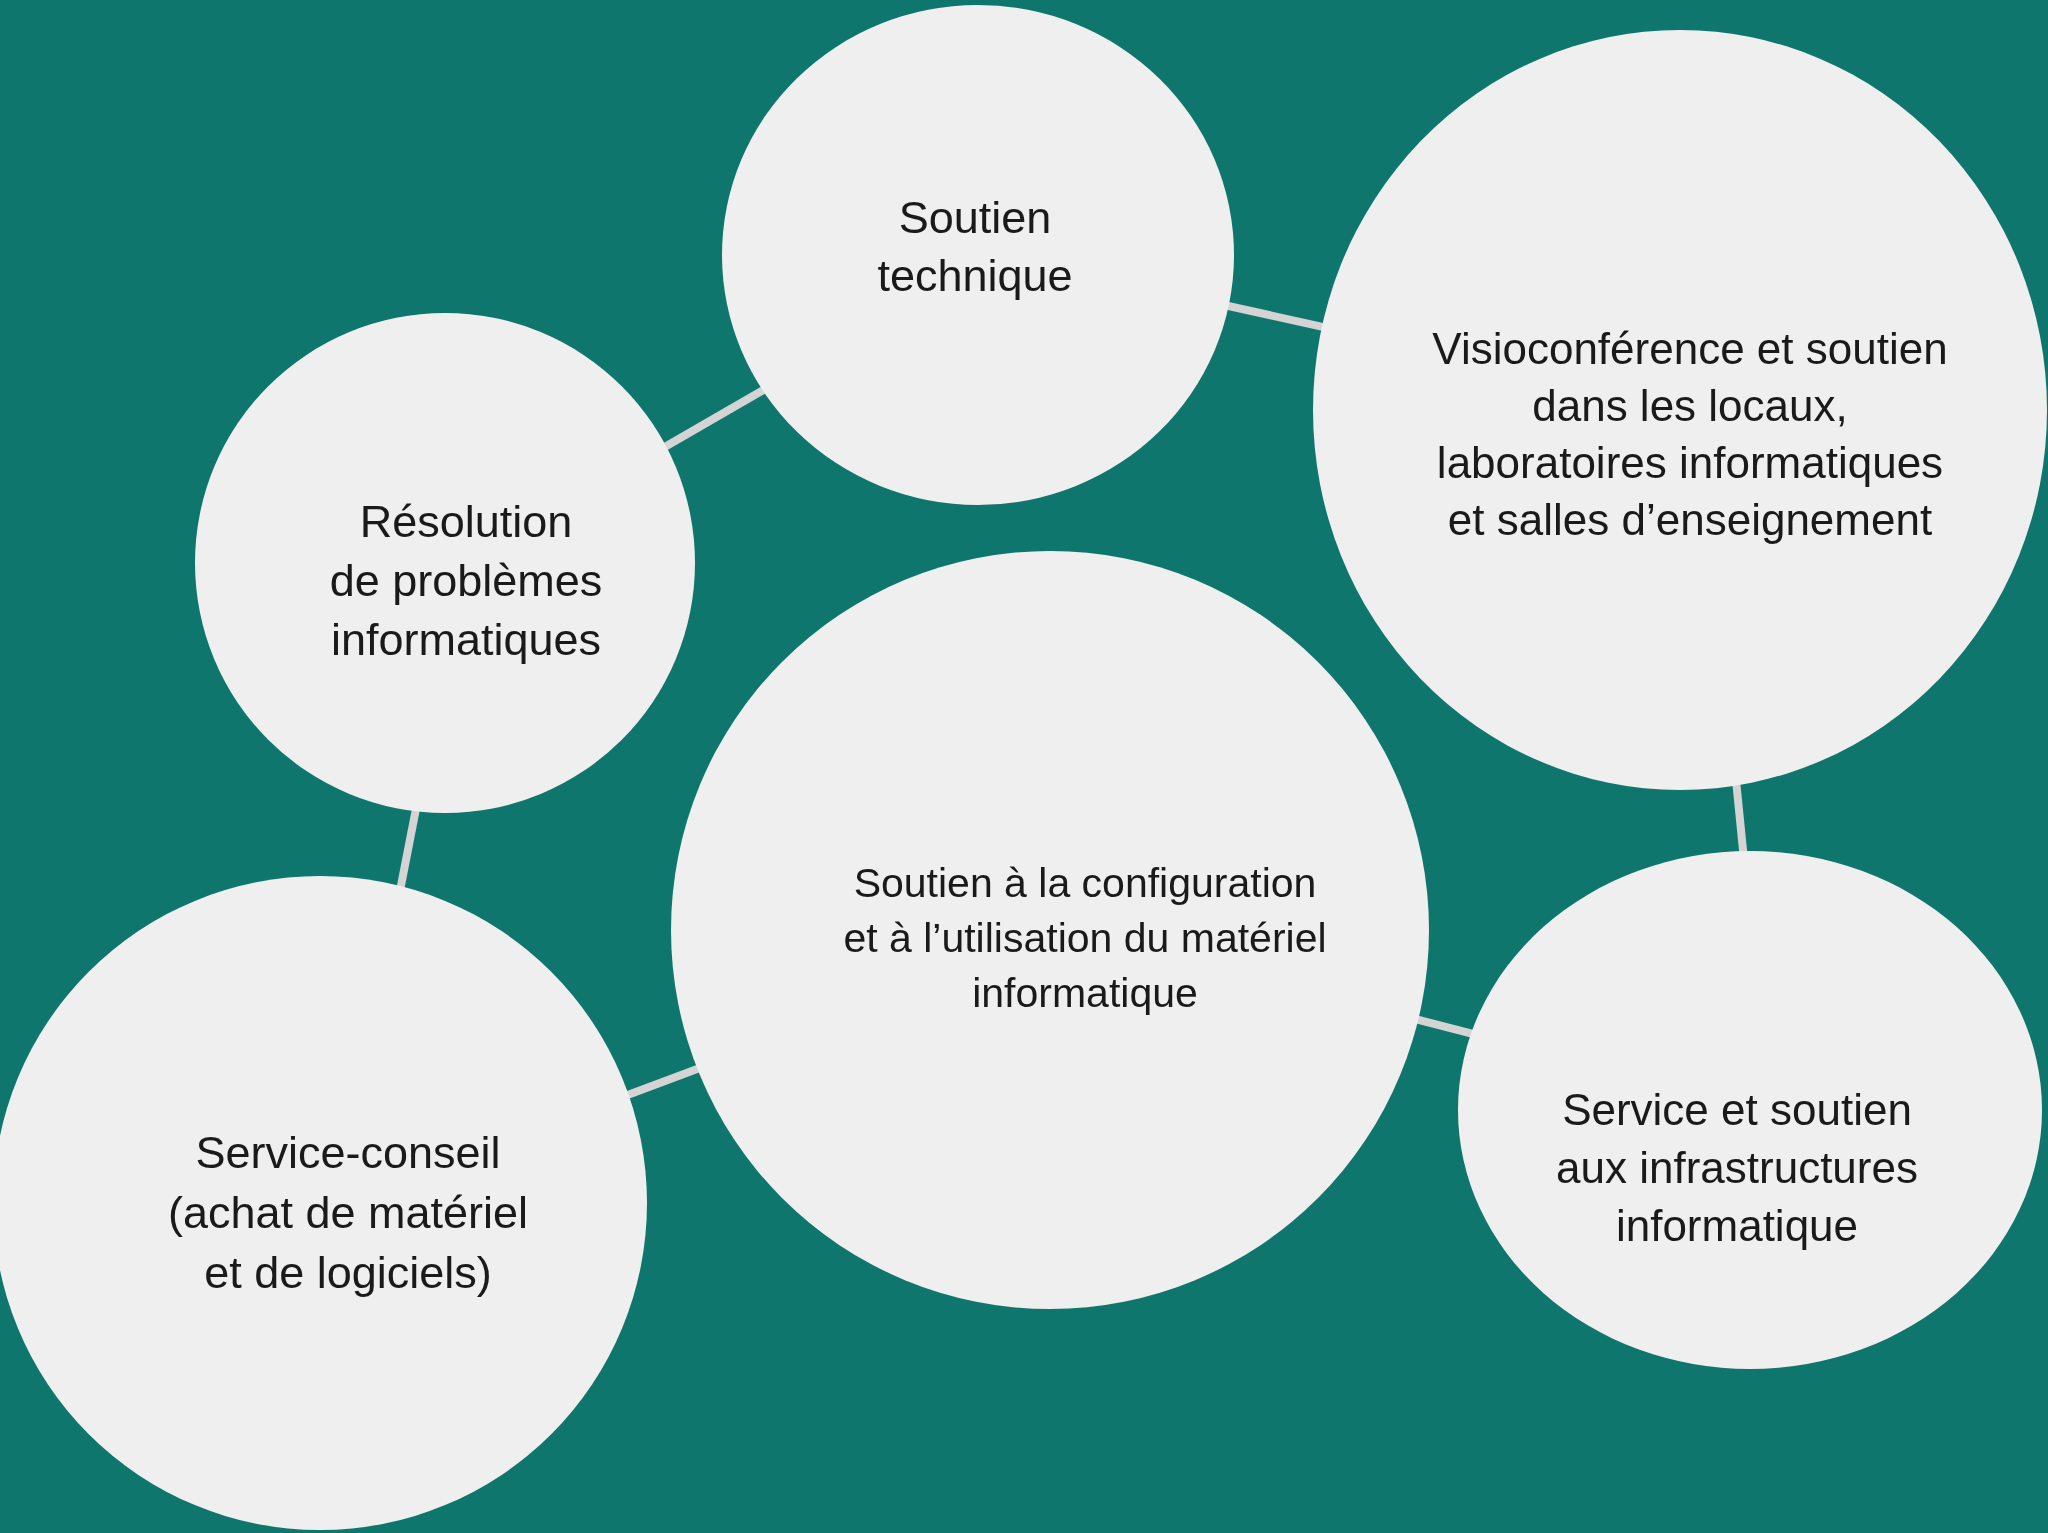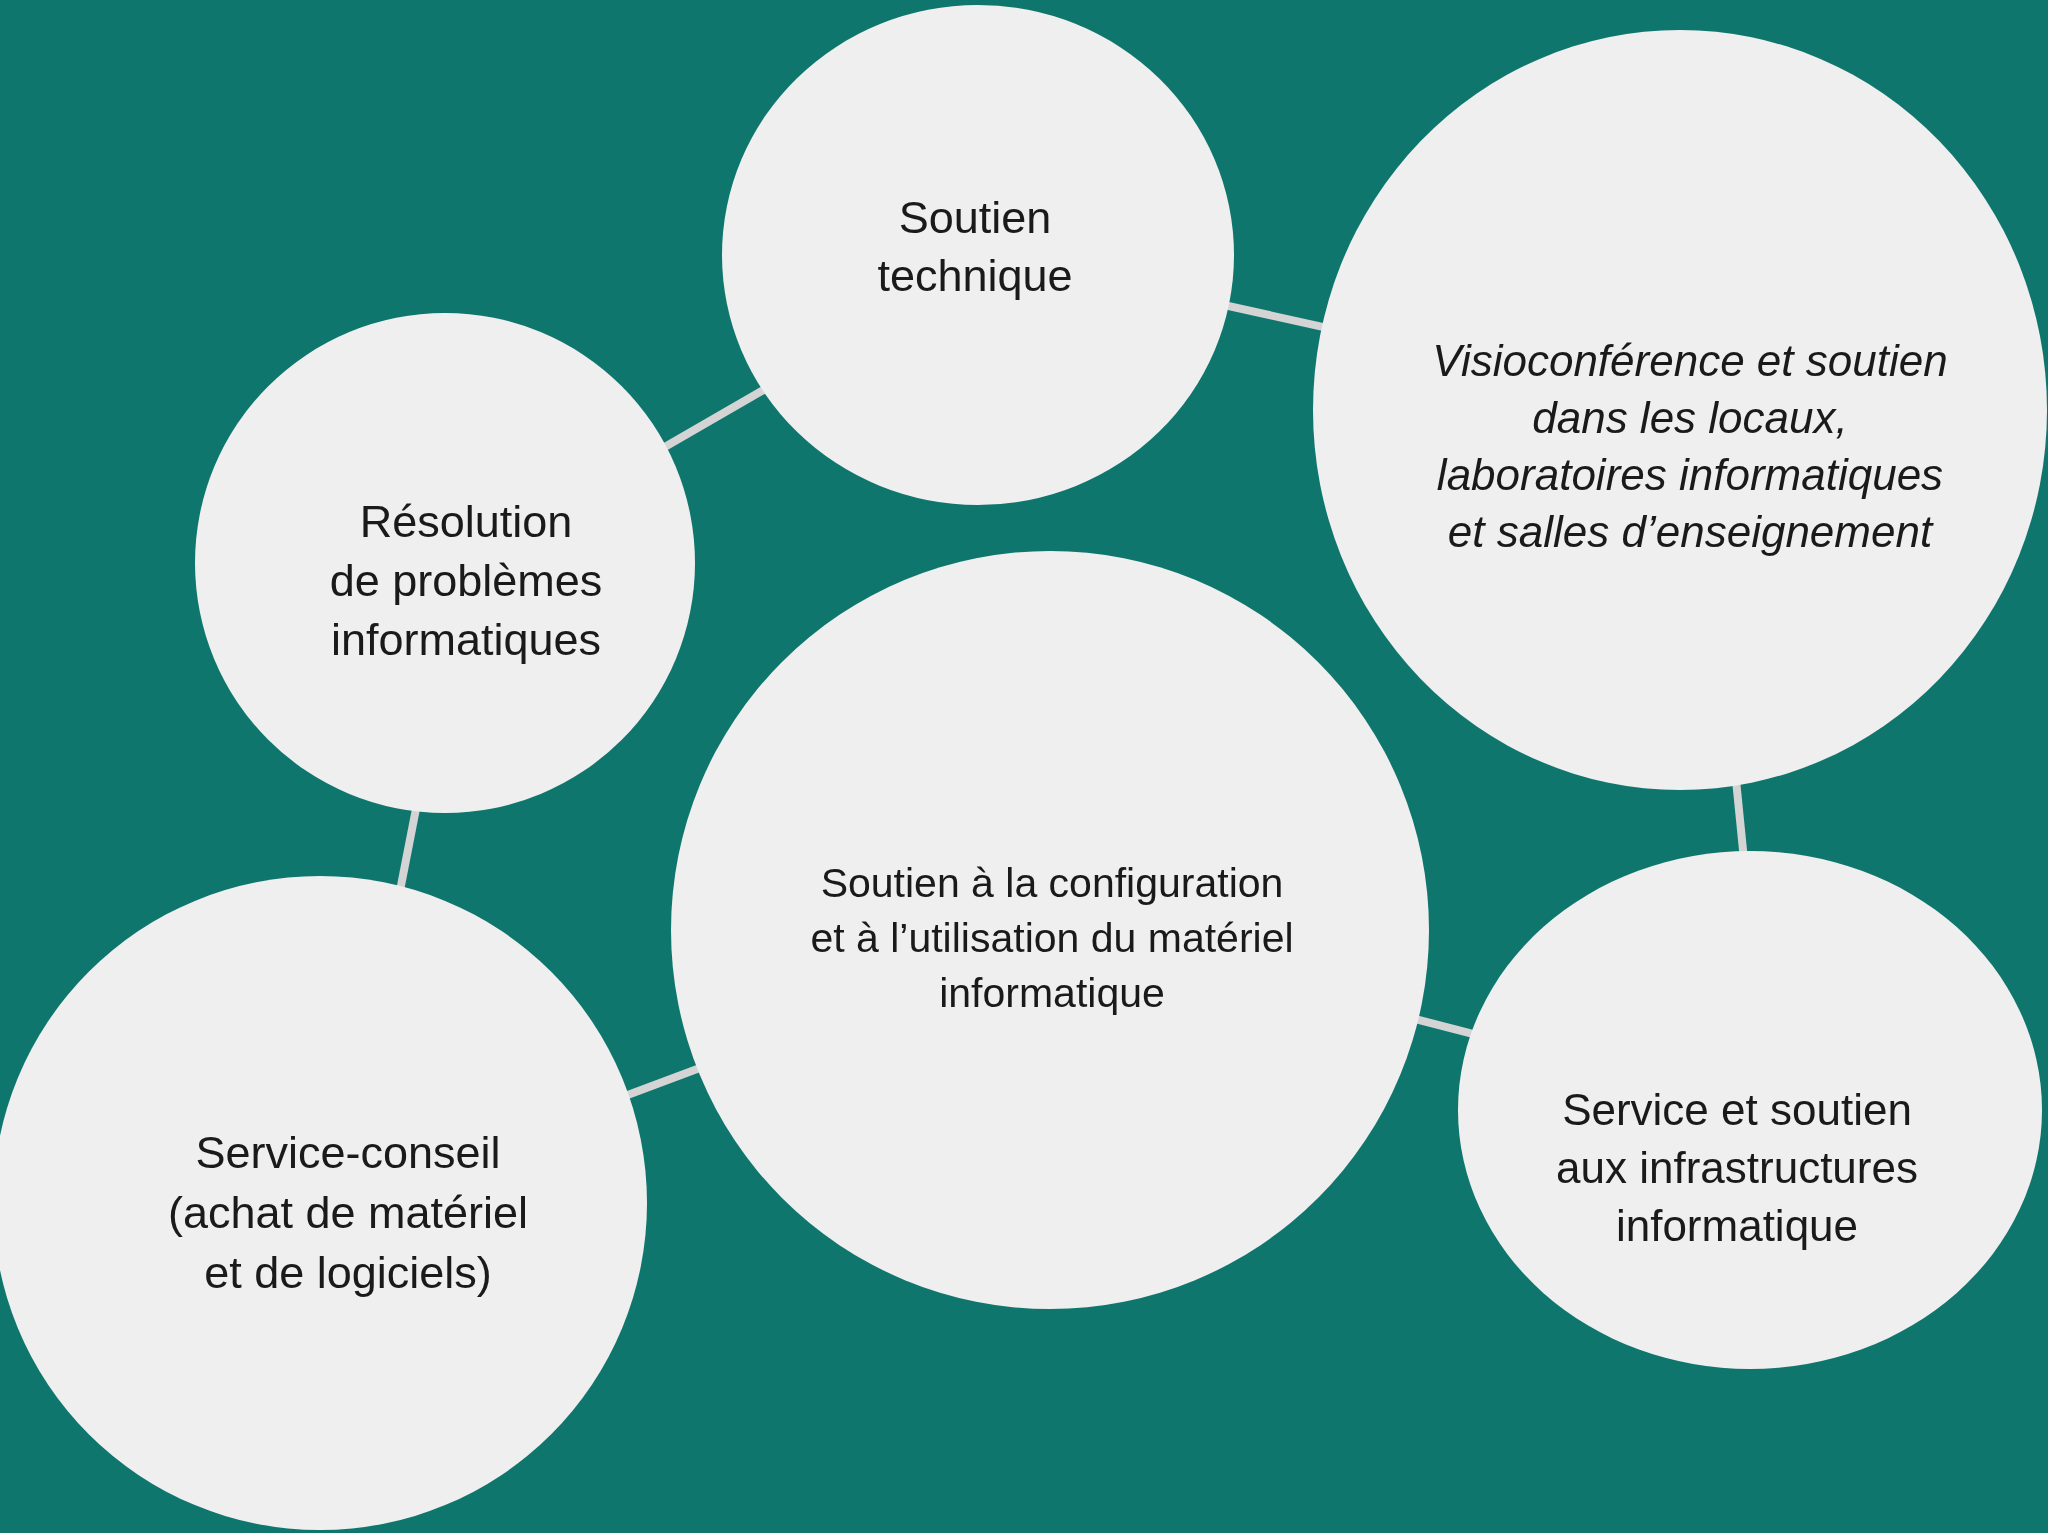--- a/index.html
+++ b/index.html
@@ -54,27 +54,27 @@
       <span class="line">Soutien</span>
       <span class="line">technique</span>
     </div>
     <div class="bubble" style="left: 195px; top: 313px; width: 500px; height: 500px; background: rgb(239, 239, 239);"></div>
     <div class="bubble-label" style="left: 466px; top: 580px; font-size: 45px; line-height: 59px; color: rgb(26, 26, 26);">
       <span class="line">Résolution</span>
       <span class="line">de problèmes</span>
       <span class="line">informatiques</span>
     </div>
     <div class="bubble" style="left: 671px; top: 551px; width: 758px; height: 758px; background: rgb(239, 239, 239);"></div>
-    <div class="bubble-label" style="left: 1052px; top: 938px; font-size: 41px; line-height: 55px; color: rgb(26, 26, 26);">
+    <div class="bubble-label" style="left: 1085px; top: 938px; font-size: 41px; line-height: 55px; color: rgb(26, 26, 26);">
       <span class="line">Soutien à la configuration</span>
       <span class="line">et à l’utilisation du matériel</span>
       <span class="line">informatique</span>
     </div>
     <div class="bubble" style="left: 1313px; top: 30px; width: 734px; height: 760px; background: rgb(239, 239, 239);"></div>
-    <div class="bubble-label" style="left: 1690px; top: 446px; font-size: 44px; line-height: 57px; color: rgb(26, 26, 26); font-style: italic;">
+    <div class="bubble-label" style="left: 1690px; top: 434px; font-size: 44px; line-height: 57px; color: rgb(26, 26, 26);">
       <span class="line">Visioconférence et soutien</span>
       <span class="line">dans les locaux,</span>
       <span class="line">laboratoires informatiques</span>
       <span class="line">et salles d’enseignement</span>
     </div>
     <div class="bubble" style="left: -7px; top: 876px; width: 654px; height: 654px; background: rgb(239, 239, 239);"></div>
     <div class="bubble-label" style="left: 330px; top: 1213px; font-size: 45px; line-height: 60px; color: rgb(26, 26, 26); margin-left: 18px;">
       <span class="line">Service-conseil</span>
       <span class="line">(achat de matériel</span>
       <span class="line">et de logiciels)</span>

